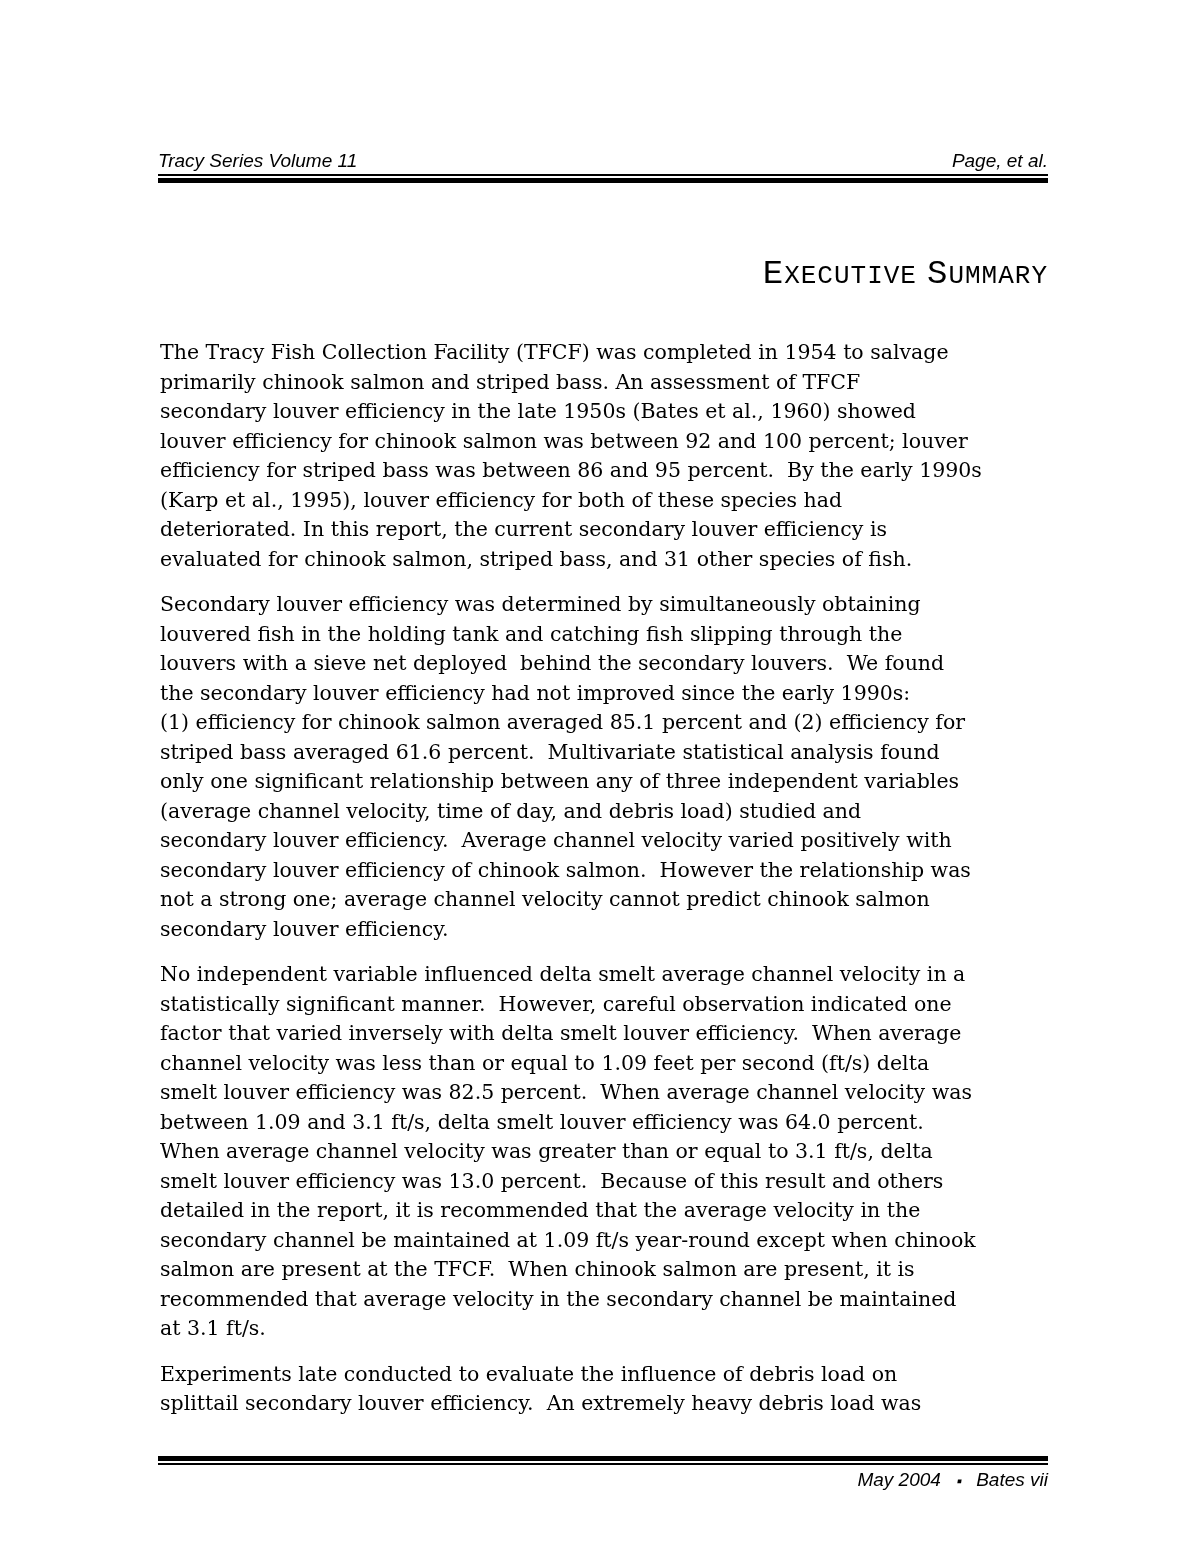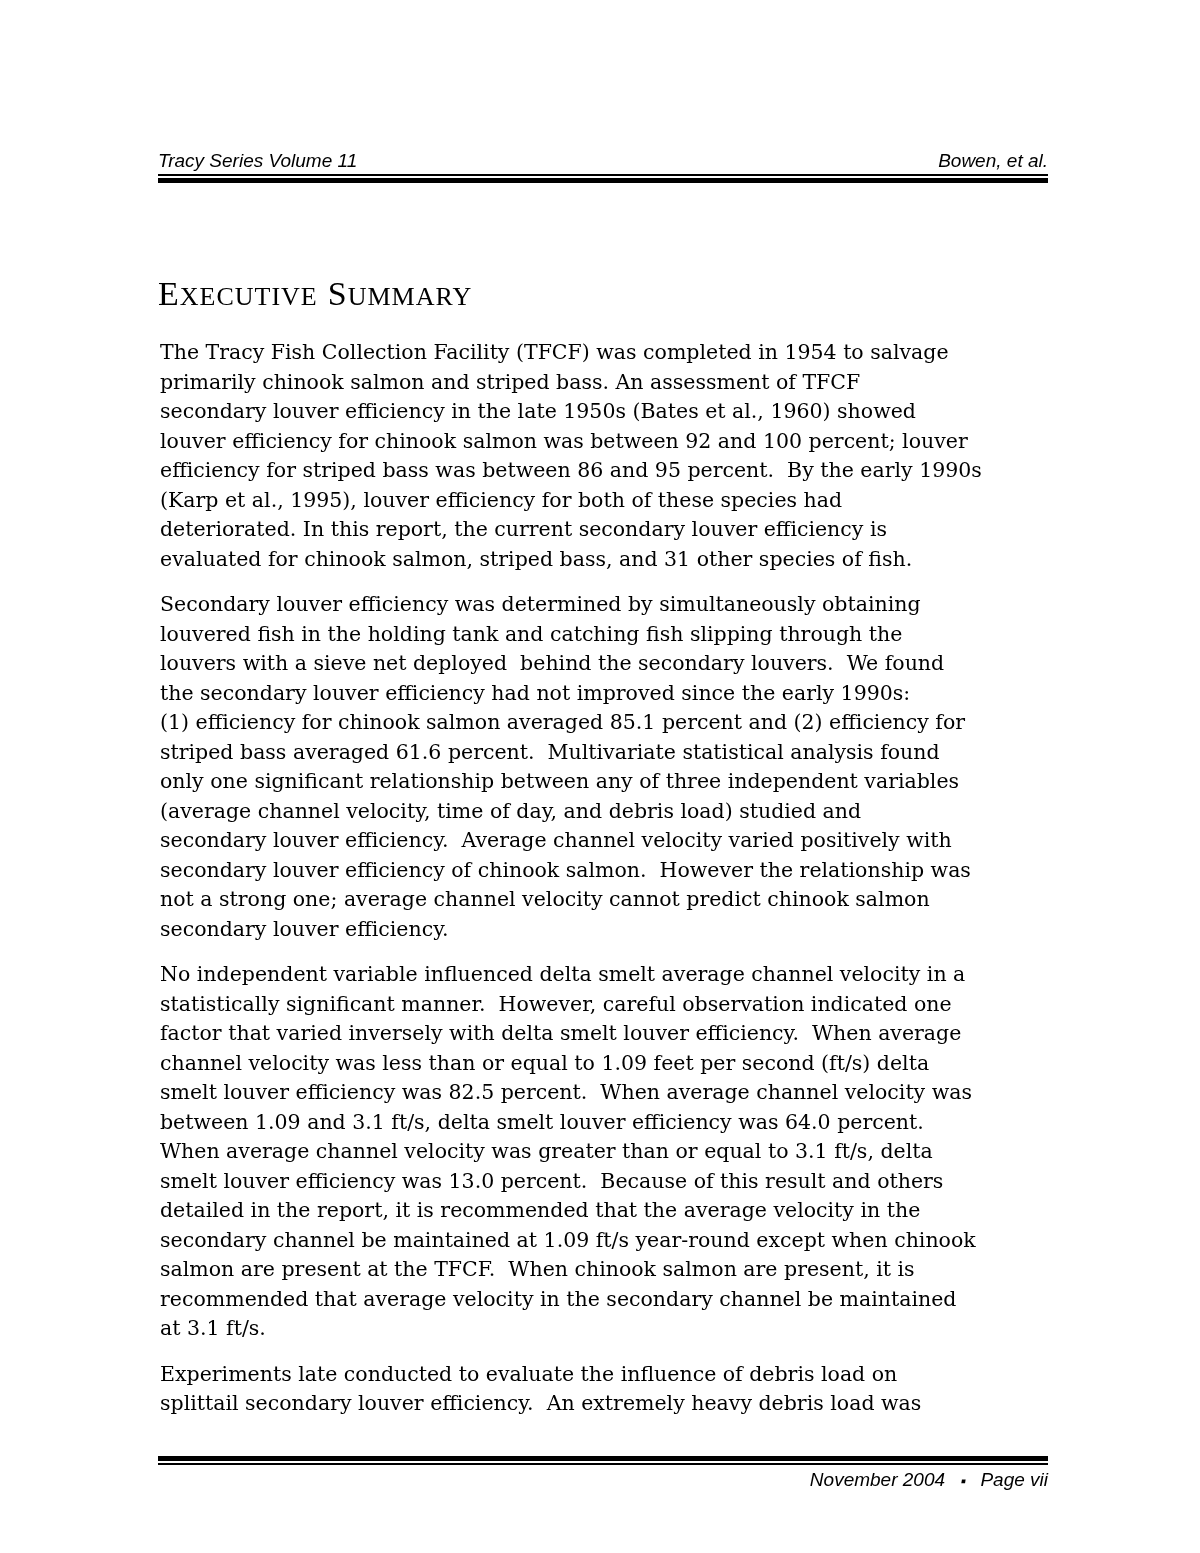--- a/index.html
+++ b/index.html
@@ -34,23 +34,23 @@
     margin-top: 2px;
     height: 2px;
     border-top: 2px solid #000;
     border-bottom: 5px solid #000;
   }
   
   .title {
     position: absolute;
     left: 158px;
     right: 152px;
-    top: 264px;
-    text-align: left;
-    font-family: Liberation Serif, serif;
+    top: 244px;
+    text-align: right;
+    font-family: Liberation Mono, monospace;
     font-size: 34px;
     line-height: 36px;
     letter-spacing: 1px;
     white-space: nowrap;
   }
   .title .small {
     font-size: 26px;
   }
   .title .word-gap { display: inline-block; width: 10px; }
   
@@ -95,21 +95,21 @@
   }
 </style>
 </head>
 <body>
 
 <div class="page">
 
   <div class="header">
     <div class="header-row">
       <span>Tracy Series Volume 11</span>
-      <span>Bowen, et al.</span>
+      <span>Page, et al.</span>
     </div>
     <div class="header-rule"></div>
   </div>
 
   <div class="title">
     <span>E</span><span class="small">XECUTIVE</span><span class="word-gap"></span><span>S</span><span class="small">UMMARY</span>
   </div>
 
   <div class="body-text">
     <p>The Tracy Fish Collection Facility (TFCF) was completed in 1954 to salvage
@@ -145,17 +145,17 @@
 salmon are present at the TFCF.  When chinook salmon are present, it is
 recommended that average velocity in the secondary channel be maintained
 at 3.1 ft/s.</p>
     <p>Experiments late conducted to evaluate the influence of debris load on
 splittail secondary louver efficiency.  An extremely heavy debris load was</p>
   </div>
 
   <div class="footer">
     <div class="footer-rule"></div>
     <div class="footer-row">
-      <span>November 2004</span><span class="bullet">▪</span><span>Page vii</span>
+      <span>May 2004</span><span class="bullet">▪</span><span>Bates vii</span>
     </div>
   </div>
 
 </div>
 
 </body></html>

